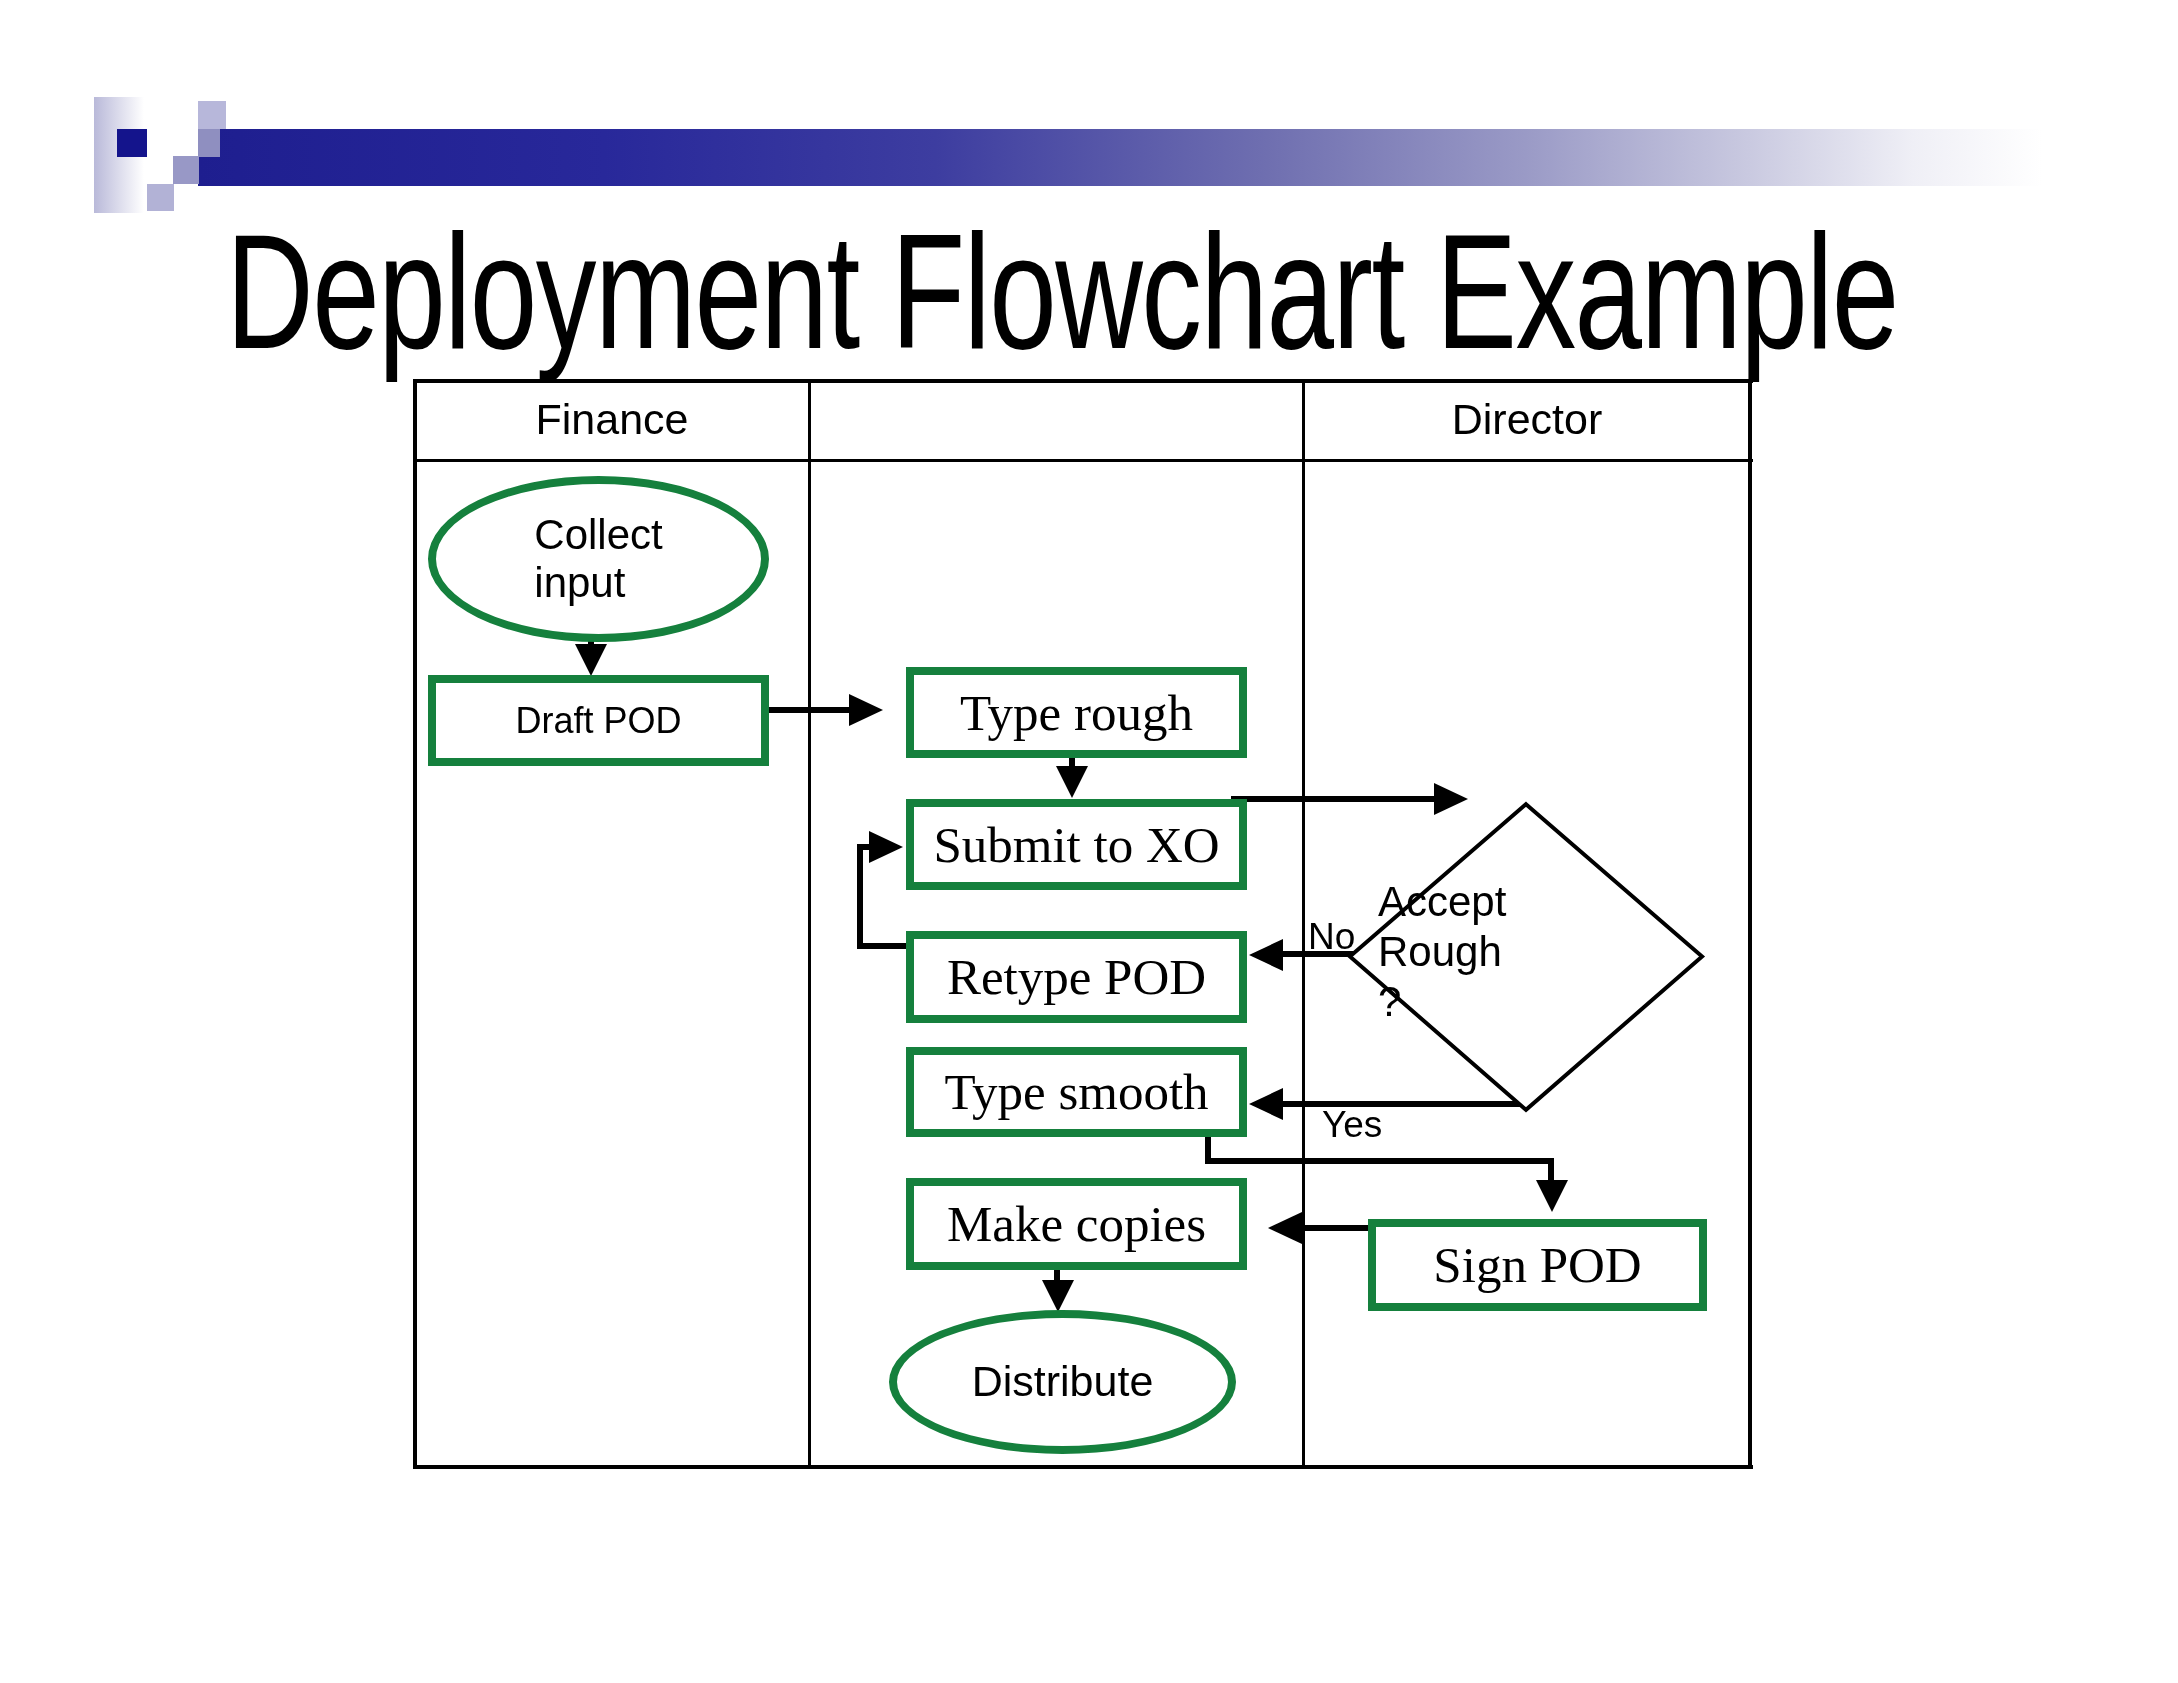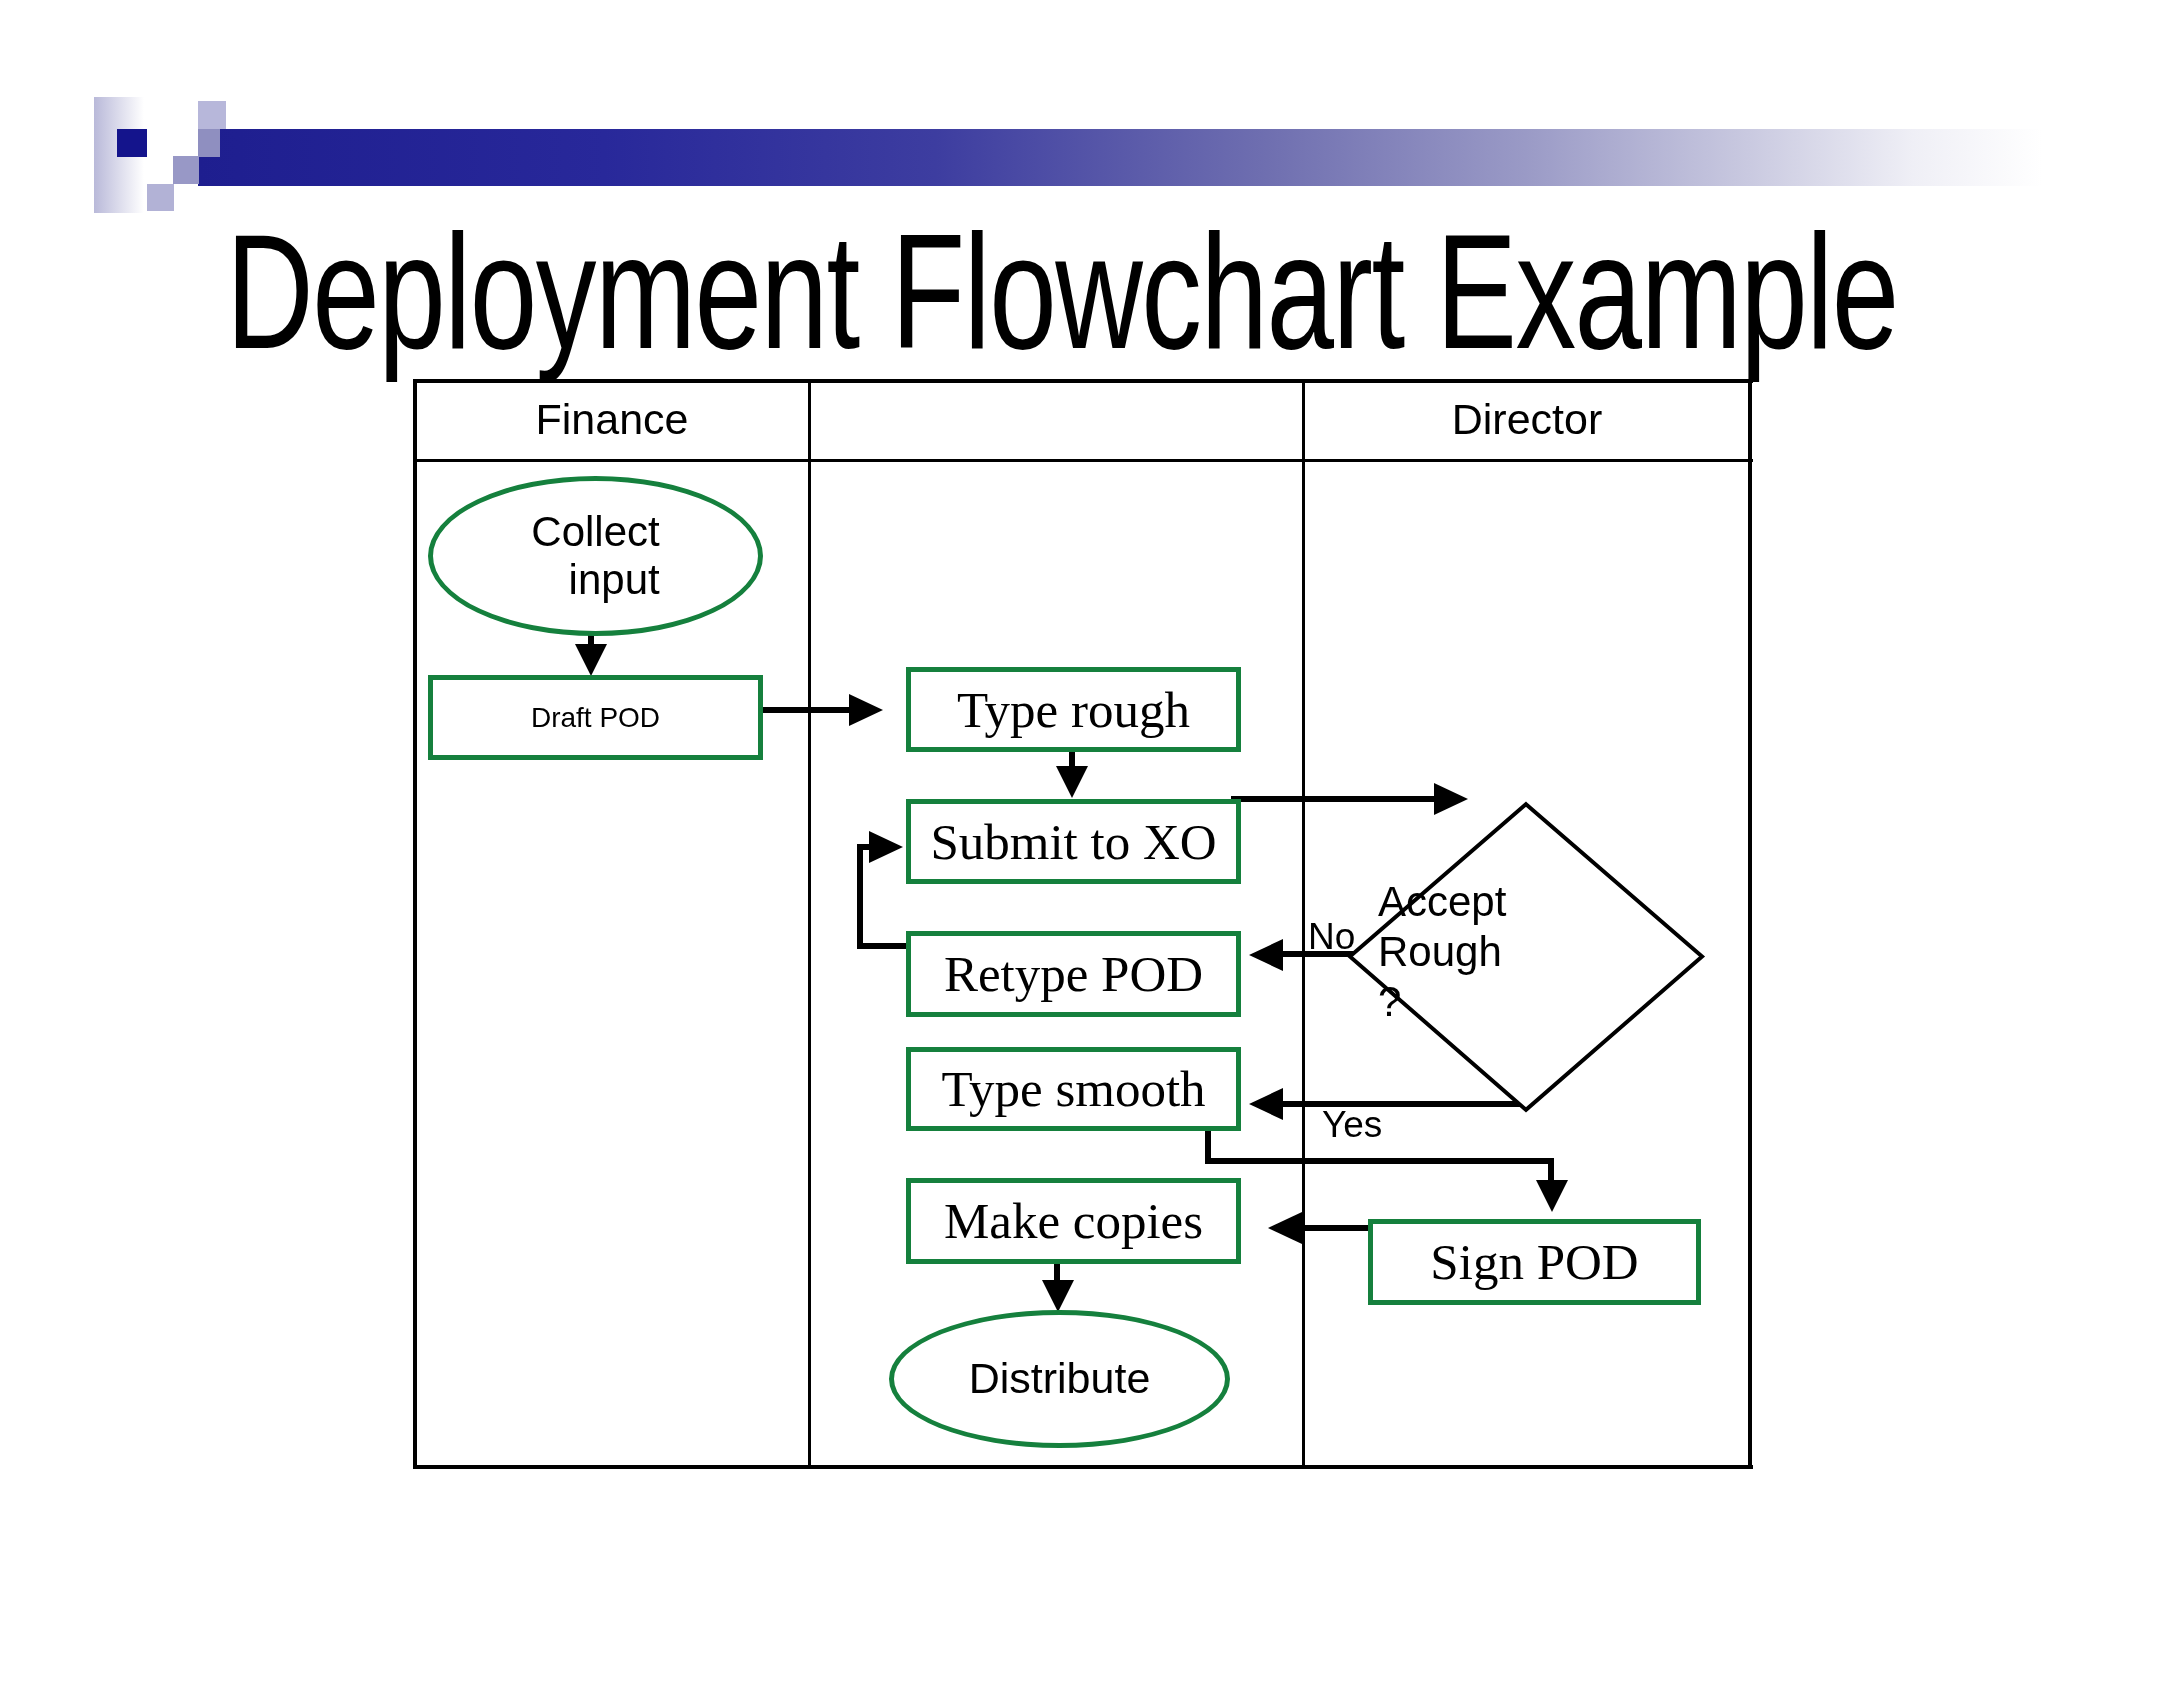--- a/index.html
+++ b/index.html
@@ -34,24 +34,24 @@
   #tbl-div2{left:1302px;top:379px;width:3px;height:1086px;}
   .col-head{
     position:absolute;top:379px;height:80px;display:flex;align-items:center;justify-content:center;
     font-size:43px;
   }
   #col-head-finance{left:416px;width:392px;}
   #col-head-accts{left:811px;width:491px;}
   #col-head-director{left:1305px;width:444px;}
   
   .fnode{
-    position:absolute;background:#fff;border:5px solid #15803d;
-    display:flex;align-items:center;justify-content:center;text-align:right;
+    position:absolute;background:#fff;border:8px solid #15803d;
+    display:flex;align-items:center;justify-content:center;text-align:left;
   }
-  .rect-sans{font-size:28px;font-family:"Liberation Sans",sans-serif;}
+  .rect-sans{font-size:36px;font-family:"Liberation Sans",sans-serif;}
   .rect-serif{font-size:51px;font-family:"Liberation Serif",serif;}
   .ellipse{border-radius:50%;white-space:pre-line;line-height:1.14;}
   #node-collect{left:428px;top:476px;width:325px;height:150px;font-size:42px;}
   #node-draft{left:428px;top:675px;width:325px;height:75px;}
   #node-type-rough{left:906px;top:667px;width:325px;height:75px;}
   #node-submit-xo{left:906px;top:799px;width:325px;height:75px;}
   #node-retype-pod{left:906px;top:931px;width:325px;height:76px;}
   #node-type-smooth{left:906px;top:1047px;width:325px;height:74px;}
   #node-make-copies{left:906px;top:1178px;width:325px;height:76px;}
   #node-sign-pod{left:1368px;top:1211px;width:323px;height:76px;margin-top:8px;}

